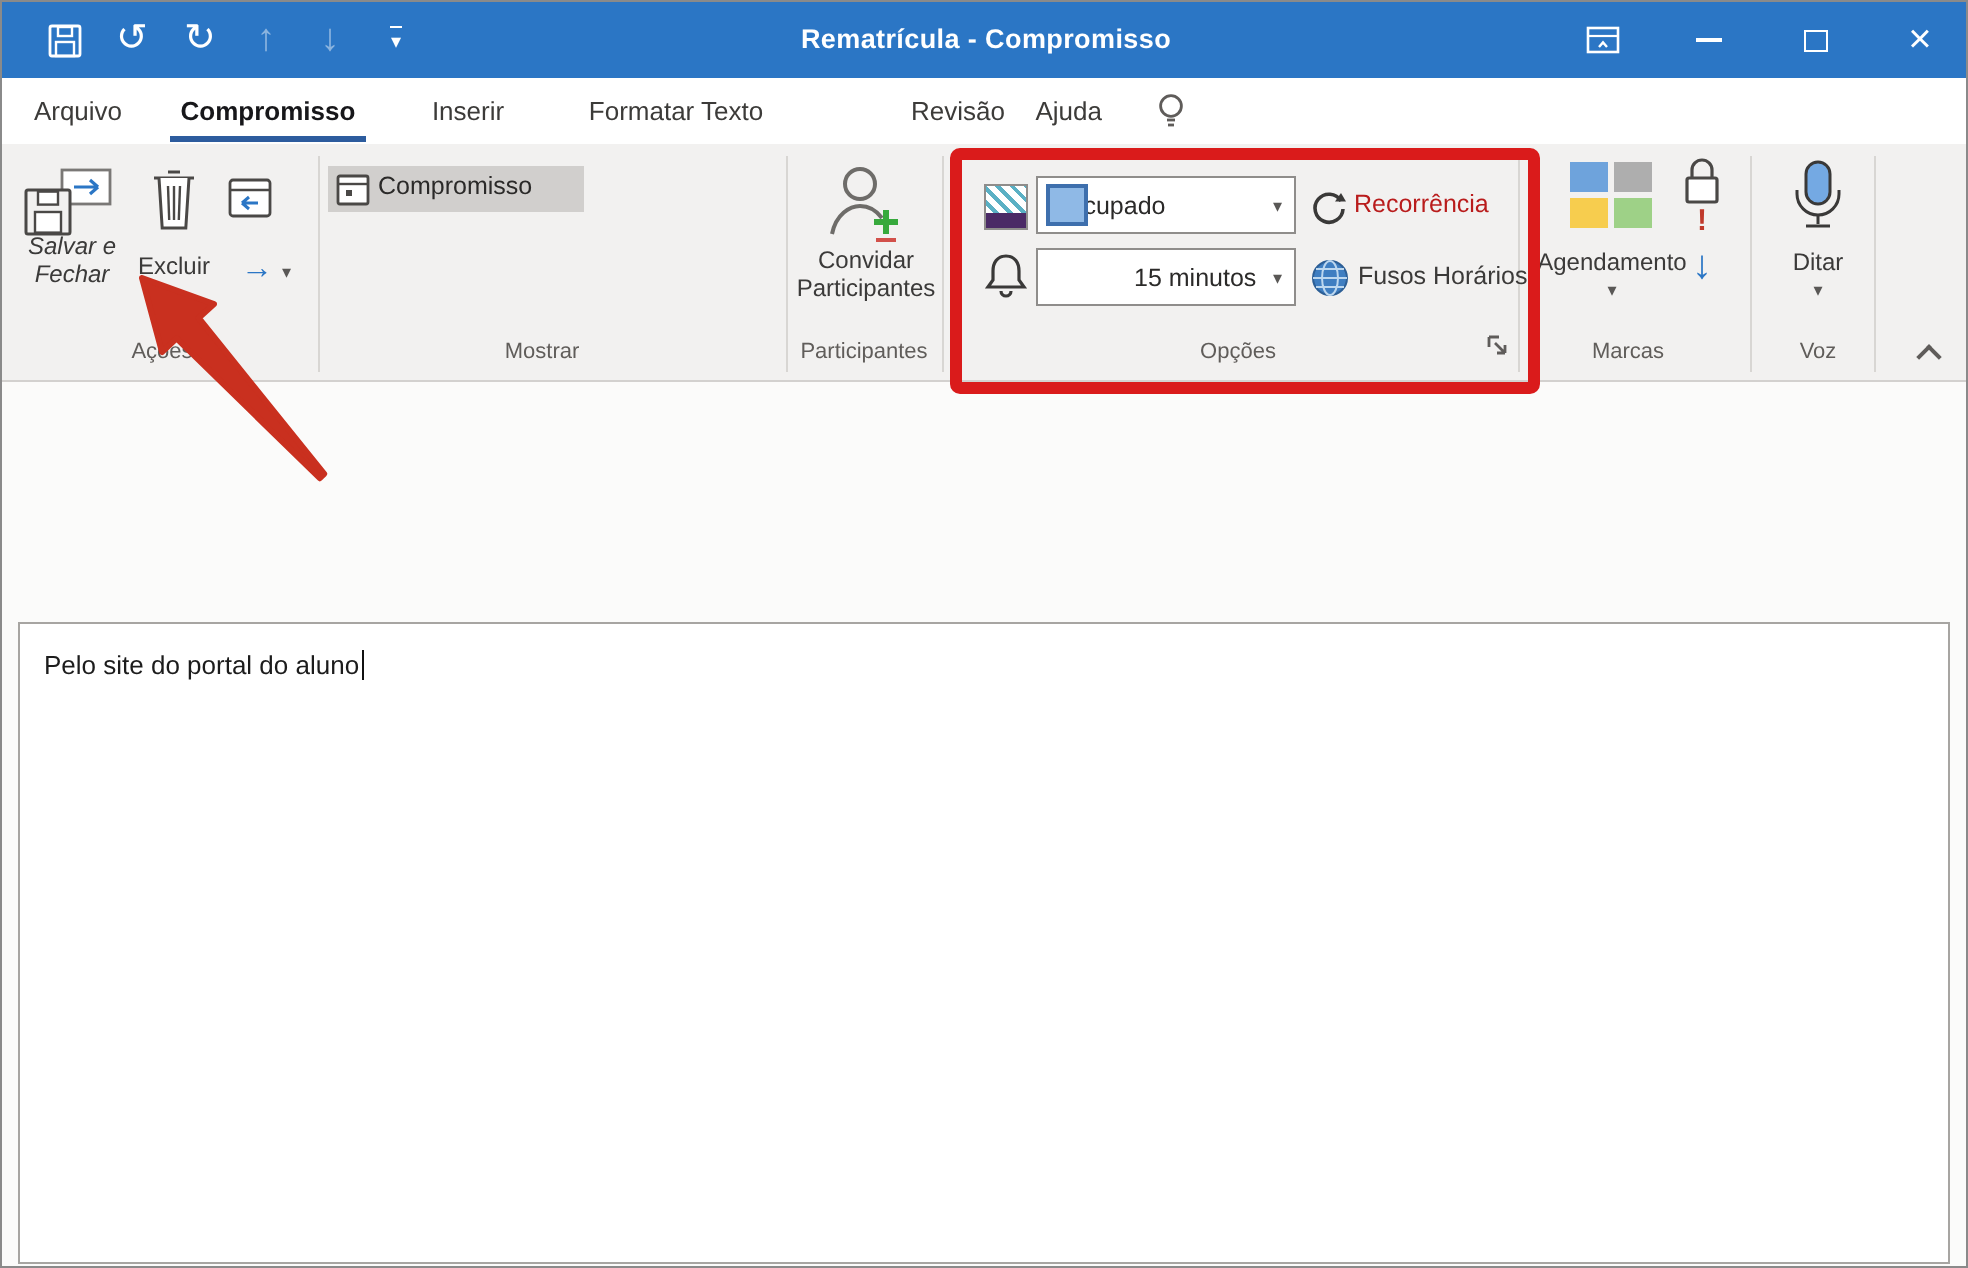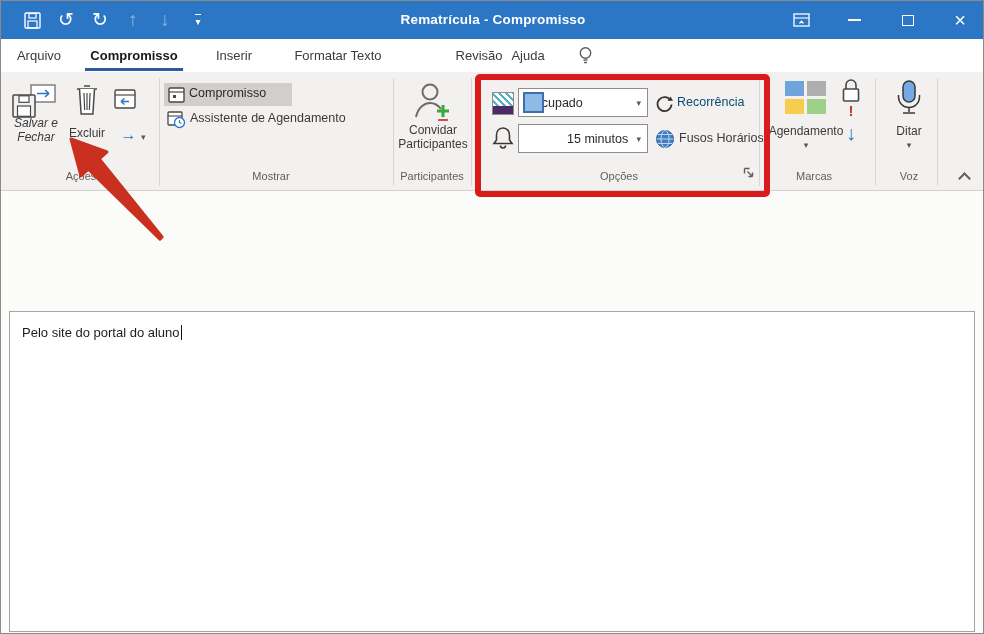--- a/index.html
+++ b/index.html
@@ -101,21 +101,21 @@
       <span style="font-size:20px;line-height:20px;">×</span>
     </div>
   </div>
 
   <div class="tabrow">
     <div class="tab" style="left:12px;width:52px;">Arquivo</div>
     <div class="tab active" style="left:84px;width:98px;">Compromisso</div>
     <div class="tab" style="left:208px;width:50px;">Inserir</div>
     <div class="tab" style="left:284px;width:106px;">Formatar Texto</div>
     <div class="tab" style="left:420px;width:60px;margin-left:28px;">Revisão</div>
-    <div class="tab" style="left:504px;width:46px;">Ajuda</div>
+    <div class="tab" style="left:504px;width:46px;text-align:right;">Ajuda</div>
     <div class="tab-underline"></div>
     <div class="bulb">
       <svg width="17" height="19" viewBox="0 0 17 19">
         <circle cx="8.5" cy="7" r="5.2" fill="none" stroke="#5f5c5a" stroke-width="1.4"></circle>
         <line x1="6.5" y1="14" x2="10.5" y2="14" stroke="#5f5c5a" stroke-width="1.4"></line>
         <line x1="7" y1="16.5" x2="10" y2="16.5" stroke="#5f5c5a" stroke-width="1.4"></line>
       </svg>
     </div>
   </div>
 
@@ -167,29 +167,20 @@
     <div class="grp-label" style="left:40px;width:80px;">Ações</div>
 
     <div class="sel-btn" style="left:163px;top:11px;width:128px;height:23px;">
       <svg class="abs" style="left:4px;top:3px;" width="17" height="17" viewBox="0 0 17 17">
         <rect x="1" y="2" width="15" height="14" rx="1" fill="#fff" stroke="#4a4846" stroke-width="1.4"></rect>
         <line x1="1" y1="6" x2="16" y2="6" stroke="#4a4846" stroke-width="1.2"></line>
         <rect x="5" y="9" width="3" height="3" fill="#4a4846"></rect>
       </svg>
       <span class="abs" style="left:25px;top:3px;font-size:12.5px;color:#2b2a29;">Compromisso</span>
     </div>
-    <div class="abs" style="left:164px;top:37px;width:226px;height:21px;">
-      <svg class="abs" style="left:2px;top:1px;" width="19" height="19" viewBox="0 0 19 19">
-        <rect x="1" y="2" width="14" height="13" rx="1" fill="#fff" stroke="#4a4846" stroke-width="1.3"></rect>
-        <line x1="1" y1="6" x2="15" y2="6" stroke="#4a4846" stroke-width="1.1"></line>
-        <circle cx="12.5" cy="12.5" r="5" fill="#fff" stroke="#2b76c5" stroke-width="1.3"></circle>
-        <path d="M12.5 10 v2.5 l2 1" fill="none" stroke="#2b76c5" stroke-width="1.1"></path>
-      </svg>
-      <span class="abs" style="left:25px;top:2px;font-size:12.5px;color:#3b3a39;">Assistente de Agendamento</span>
-    </div>
     <div class="grp-label" style="left:210px;width:120px;">Mostrar</div>
 
     <div class="abs" style="left:412px;top:9px;">
       <svg width="40" height="42" viewBox="0 0 40 42">
         <circle cx="17" cy="11" r="7.5" fill="none" stroke="#6e6c69" stroke-width="2"></circle>
         <path d="M3 36 c2 -10 9 -14 14 -14 c4 0 8 2 11 6" fill="none" stroke="#6e6c69" stroke-width="2"></path>
         <line x1="30" y1="24" x2="30" y2="36" stroke="#37a93c" stroke-width="3"></line>
         <line x1="24" y1="30" x2="36" y2="30" stroke="#37a93c" stroke-width="3"></line>
         <line x1="25" y1="39" x2="35" y2="39" stroke="#d2504a" stroke-width="2"></line>
       </svg>
@@ -207,21 +198,21 @@
       <div class="abs" style="left:4px;top:3px;width:21px;height:21px;background:#8fb9e6;border:2px solid #3e6fad;"></div>
       <span class="cbtxt" style="margin-left:13px;">Ocupado</span>
       <span class="arrow">▾</span>
     </div>
     <div class="abs" style="left:654px;top:22px;">
       <svg width="19" height="19" viewBox="0 0 19 19">
         <path d="M15.5 6.5 A7 7 0 1 0 16.5 10.5" fill="none" stroke="#3a3938" stroke-width="1.8"></path>
         <polygon points="12.5,6.8 18,6.8 15.5,2.5" fill="#3a3938"></polygon>
       </svg>
     </div>
-    <div class="abs" style="left:676px;top:22px;height:16px;font-size:12.5px;color:#0c4a6e;line-height:16px;">
+    <div class="abs" style="left:676px;top:22px;height:16px;font-size:12.5px;color:#b91c1c;line-height:16px;">
       <span>Recorrência</span>
     </div>
     <div class="abs" style="left:491px;top:54px;">
       <svg width="22" height="24" viewBox="0 0 22 24">
         <path d="M11 2 c-4.5 0 -6.5 3.5 -6.5 7.5 v4.5 l-2.5 3.5 h18 l-2.5 -3.5 v-4.5 c0 -4 -2 -7.5 -6.5 -7.5 z" fill="none" stroke="#3a3938" stroke-width="1.6"></path>
         <path d="M8.5 19.5 a2.5 2.5 0 0 0 5 0" fill="none" stroke="#3a3938" stroke-width="1.6"></path>
       </svg>
     </div>
     <div class="combo" style="left:517px;top:52px;width:130px;padding-left:40px;">
       <span class="cbtxt" style="margin-left:8px;">15 minutos</span>

